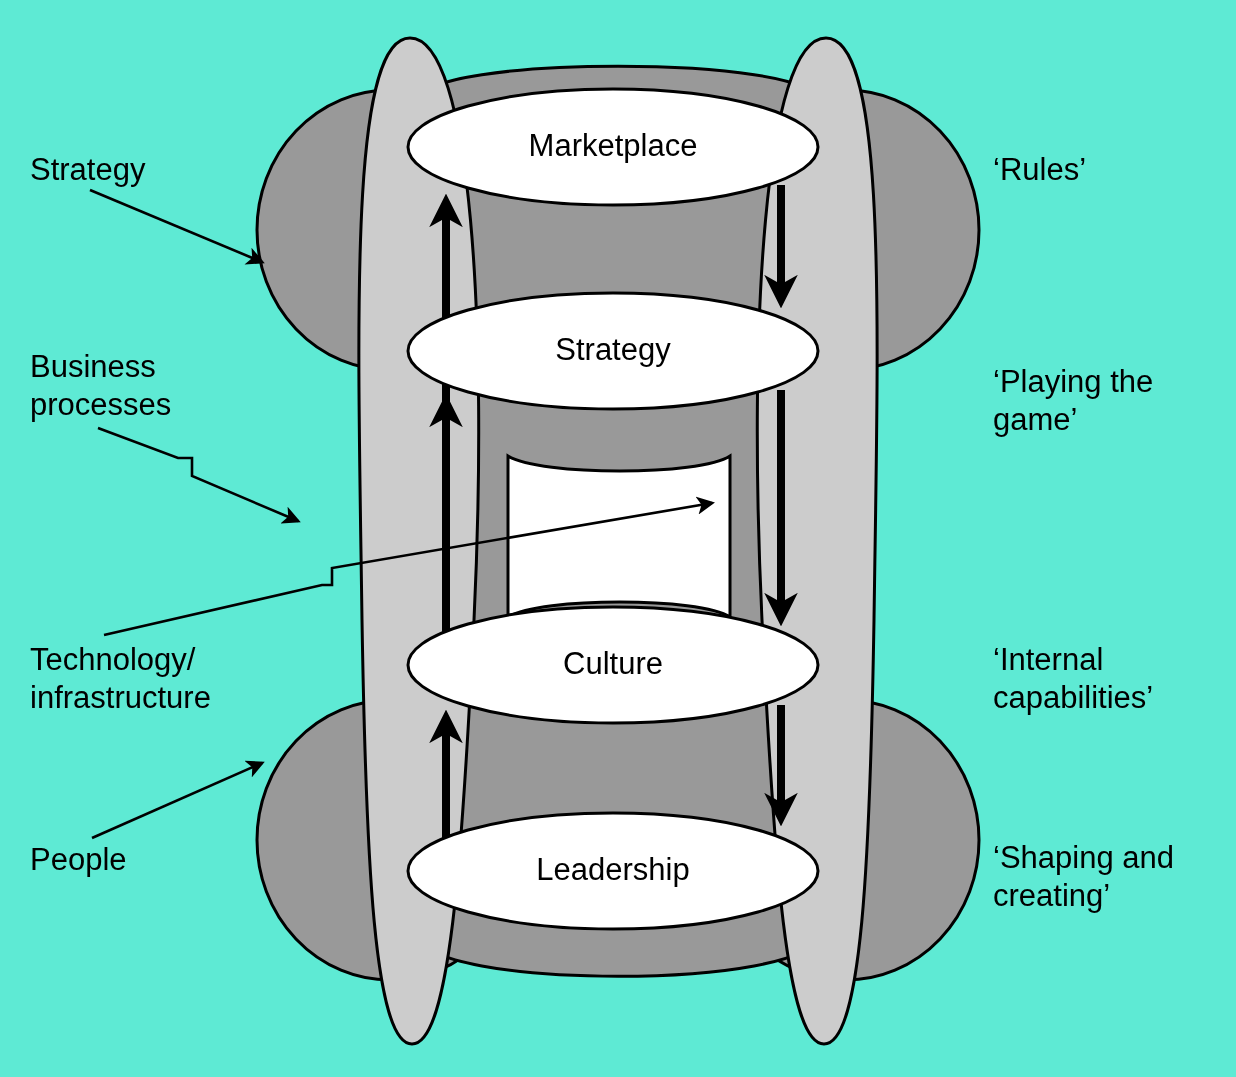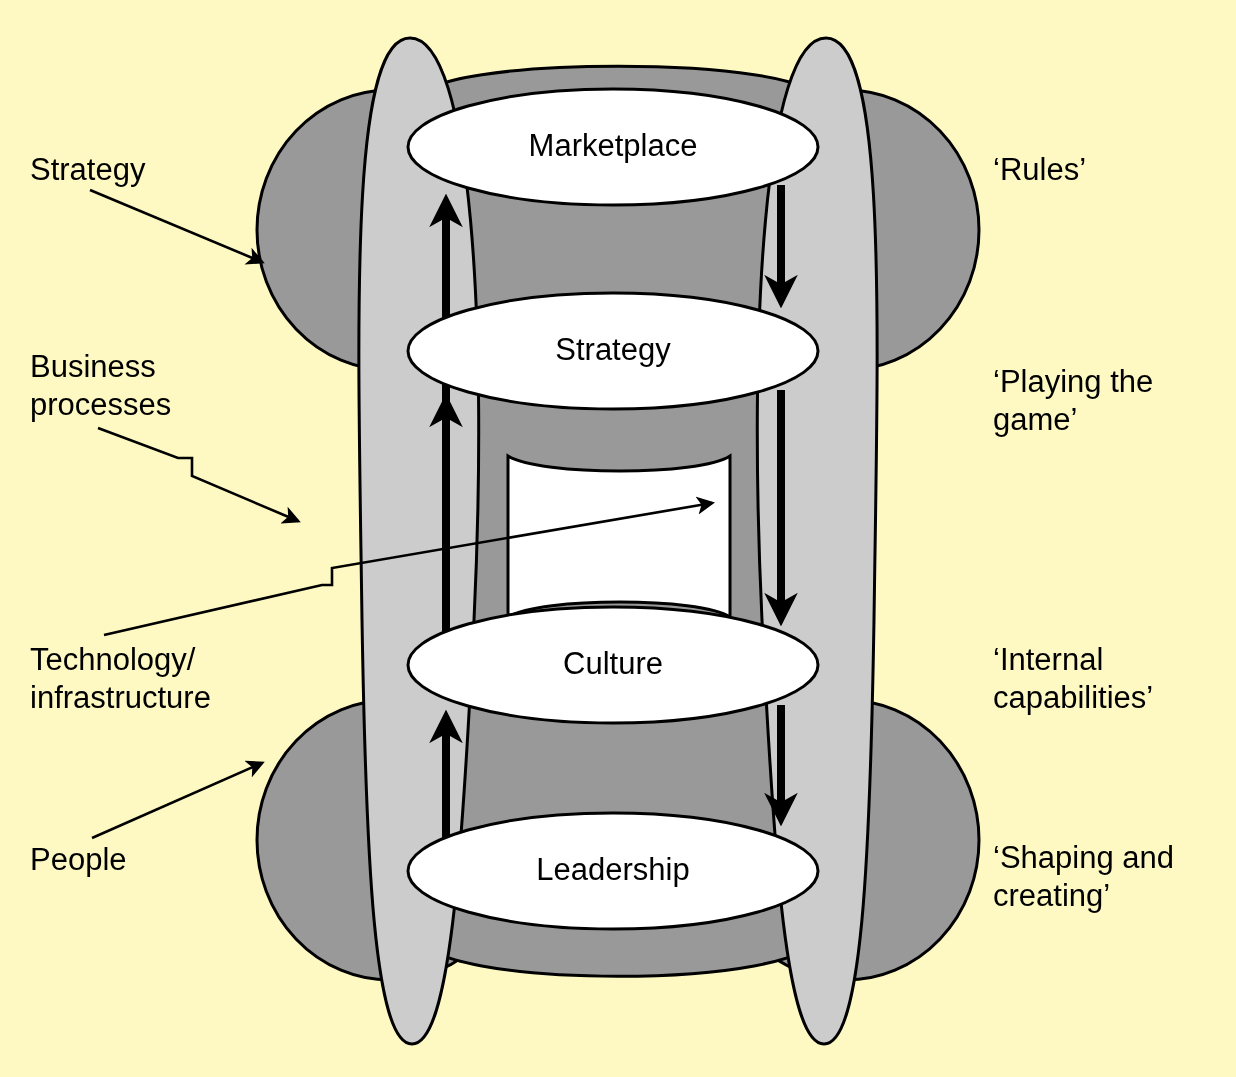--- a/index.html
+++ b/index.html
@@ -8,21 +8,21 @@
     padding: 0;
     background: #ffffff;
   }
   body {
     font-family: "Liberation Sans", sans-serif;
   }
   #stage {
     position: relative;
     width: 1236px;
     height: 1077px;
-    background: #fef9c3;
+    background: #5eead4;
     overflow: hidden;
   }
   #diagram-svg {
     position: absolute;
     left: 0;
     top: 0;
     width: 1236px;
     height: 1077px;
   }
   .node-label {

